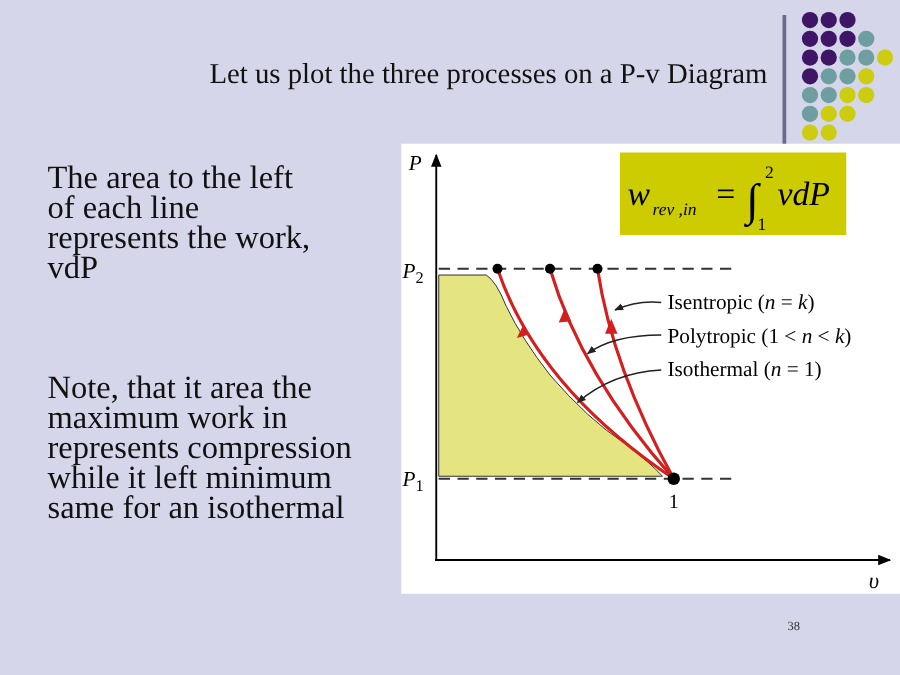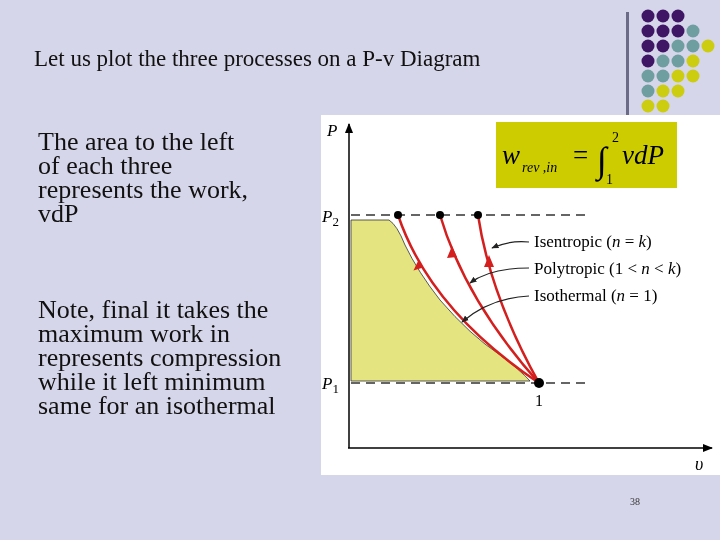--- a/index.html
+++ b/index.html
@@ -4,21 +4,21 @@
 <style>
   html, body { margin: 0; padding: 0; }
   body {
     width: 720px; height: 540px; position: relative; overflow: hidden;
     background: #d6d6ea;
     font-family: "Liberation Serif", serif;
     color: #111;
   }
   .title {
     position: absolute; left: 34px; top: 44px; width: 580px;
-    font-size: 23px; line-height: 30px;
+    font-size: 23px; line-height: 30px; text-align: right;
   }
   .title div { white-space: nowrap; }
   .divider {
     position: absolute; left: 626px; top: 12px; width: 3px; height: 106px;
     background: #6b6b88;
   }
   .dots { position: absolute; left: 0; top: 0; }
   .body-text {
     position: absolute; left: 38px; font-size: 26px; line-height: 24px;
   }
@@ -70,26 +70,26 @@
     <circle cx="693" cy="76" r="6.5" fill="#cccc11"></circle>
     <circle cx="648" cy="91" r="6.5" fill="#6e9ea0"></circle>
     <circle cx="663" cy="91" r="6.5" fill="#cccc11"></circle>
     <circle cx="678" cy="91" r="6.5" fill="#cccc11"></circle>
     <circle cx="648" cy="106" r="6.5" fill="#cccc11"></circle>
     <circle cx="663" cy="106" r="6.5" fill="#cccc11"></circle>
   </svg>
 
 <div class="body-text" id="para1">
   <div>The area to the left</div>
-  <div>of each three</div>
+  <div>of each line</div>
   <div>represents the work,</div>
   <div>vdP</div>
 </div>
 <div class="body-text" id="para2">
-  <div>Note, final it takes the</div>
+  <div>Note, that it area the</div>
   <div>maximum work in</div>
   <div>represents compression</div>
   <div>while it left minimum</div>
   <div>same for an isothermal</div>
 </div>
 
 <div class="panel"></div>
 
 <svg style="position:absolute;left:0;top:0;" width="720" height="540">
   <defs>

